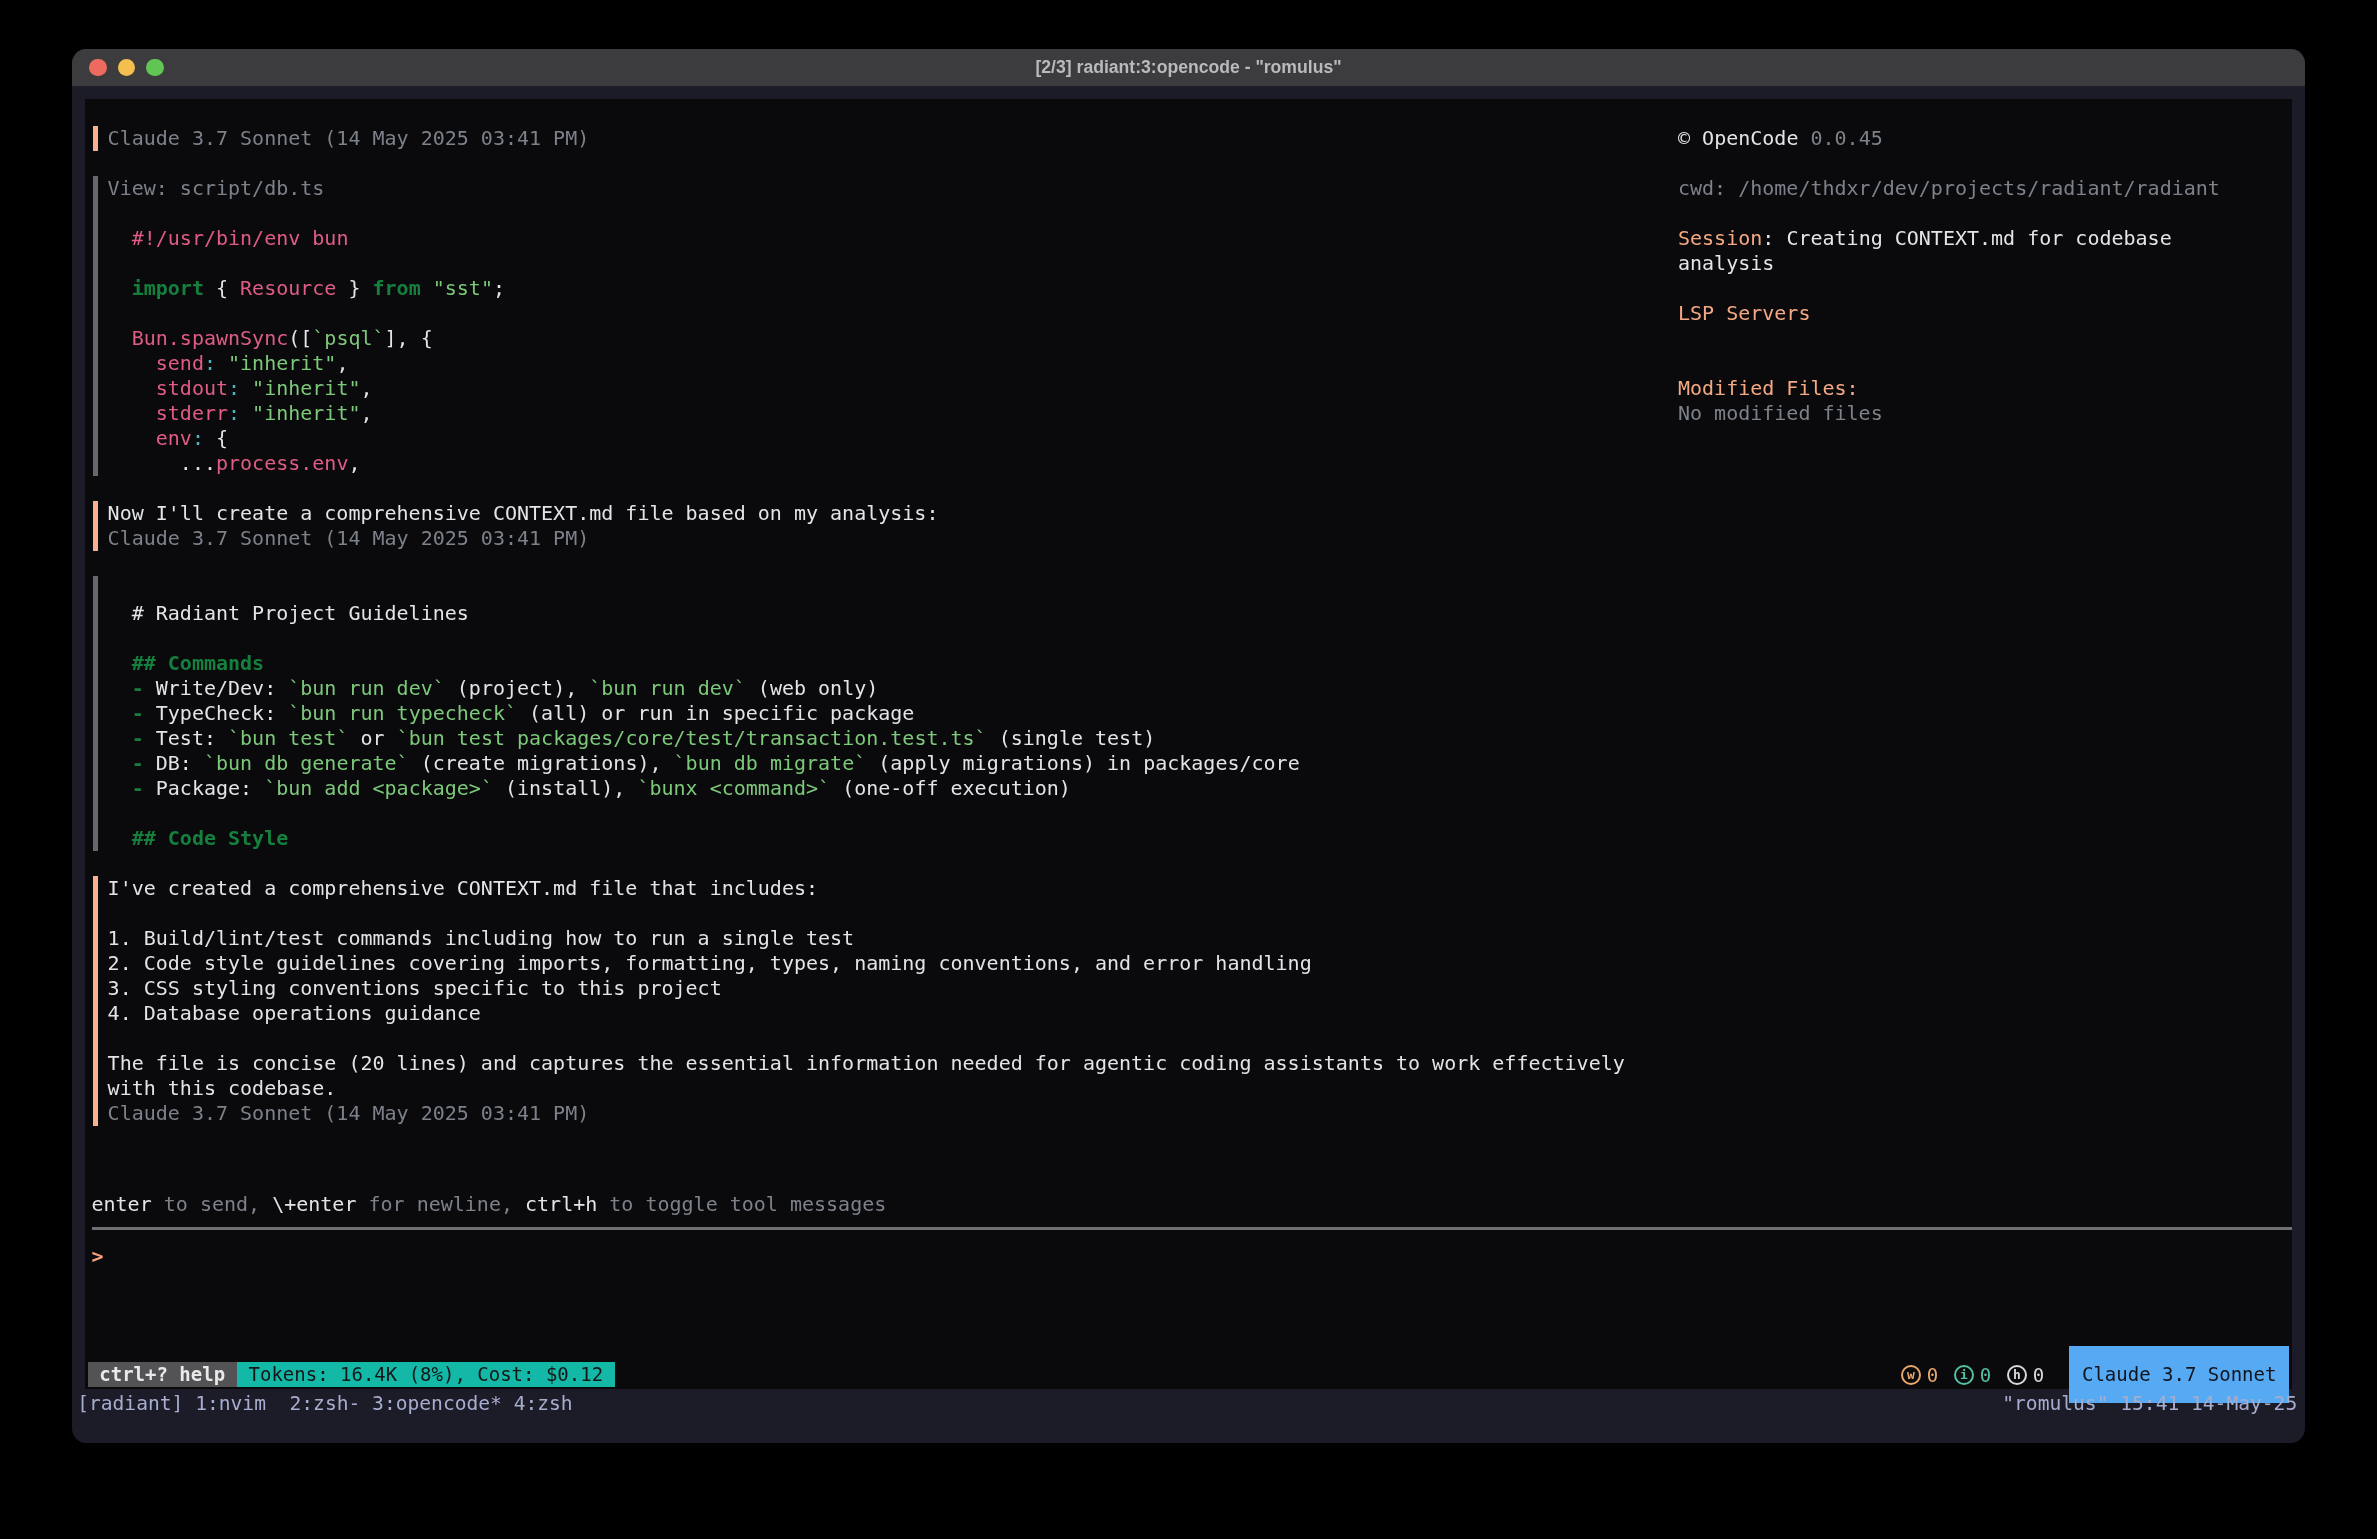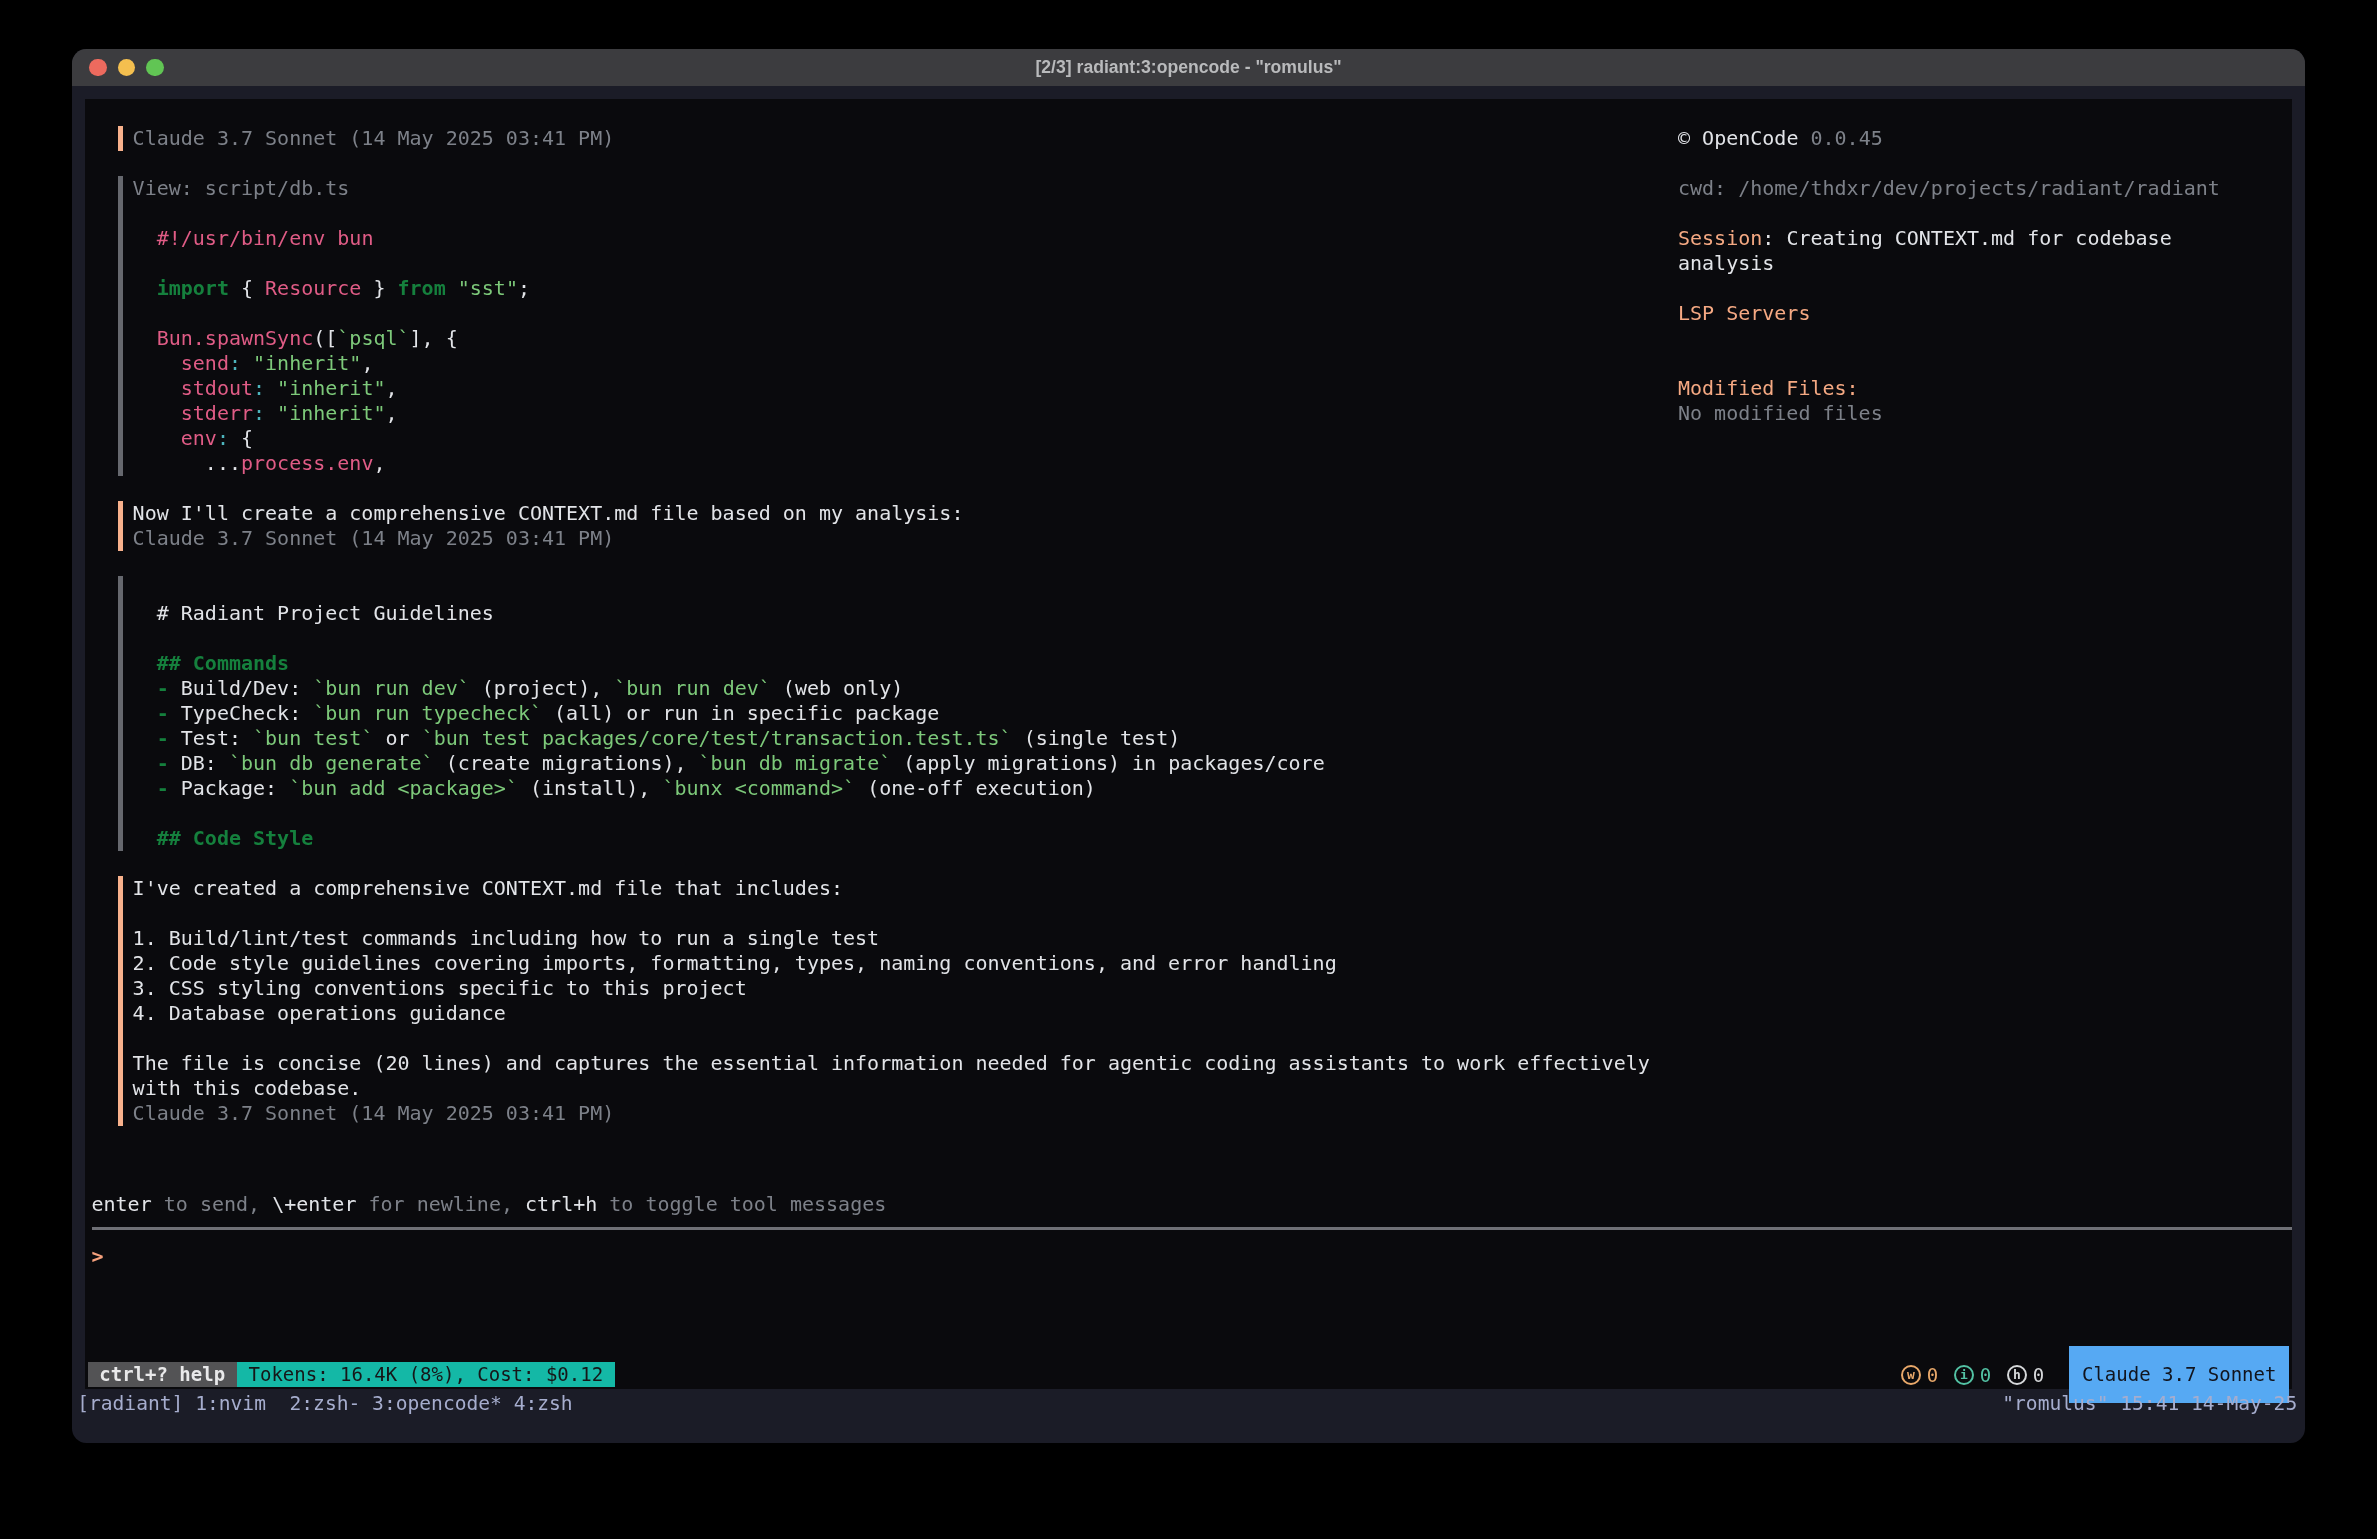--- a/index.html
+++ b/index.html
@@ -16,21 +16,21 @@
   
   .tline{white-space:pre;font-size:20px;line-height:25px;min-height:25px;color:#e2e4e8;}
   .sg-fg{color:#e2e4e8;}
   .sg-dim{color:#7d8189;}
   .sg-rose{color:#e05c86;}
   .sg-blue{color:#15803d;font-weight:bold;}
   .sg-green{color:#7dc97a;}
   .sg-cyan{color:#4db5bd;}
   .sg-orange{color:#f5a983;}
   .sg-b{font-weight:normal;}
-  .messages{position:absolute;left:7.8px;top:27px;width:1566px;margin-left:25px;}
+  .messages{position:absolute;left:7.8px;top:27px;width:1566px;}
   .block{margin-bottom:25px;padding-left:9.8px;}
   .block.assistant{border-left:5.9px solid #f8b18c;}
   .block.tool{border-left:5.9px solid #66686e;}
   .sidebar{position:absolute;left:1593px;top:27px;right:6.5px;}
   
   .hintline{position:absolute;left:6.5px;bottom:172px;}
   .divider{position:absolute;left:6.5px;right:0;bottom:159px;height:2.6px;background:#6f7076;}
   .promptline{position:absolute;left:6.5px;bottom:121px;font-size:20px;font-weight:bold;color:#f5a07c;white-space:pre;}
   
   .statusbar{position:absolute;left:2.6px;right:2.6px;bottom:2px;height:25px;display:flex;justify-content:space-between;align-items:center;font-size:19px;}
@@ -80,21 +80,21 @@
         </div>
         <div class="block assistant">
           <div class="tline"><span class="sg-fg">Now I'll create a comprehensive CONTEXT.md file based on my analysis:</span></div>
           <div class="tline"><span class="sg-dim">Claude 3.7 Sonnet (14 May 2025 03:41 PM)</span></div>
         </div>
         <div class="block tool">
           <div class="tline">&nbsp;</div>
           <div class="tline"><span class="sg-fg">  # Radiant Project Guidelines</span></div>
           <div class="tline">&nbsp;</div>
           <div class="tline"><span class="sg-fg">  </span><span class="sg-blue">## Commands</span></div>
-          <div class="tline"><span class="sg-fg">  </span><span class="sg-blue">- </span><span class="sg-fg">Build/Dev: </span><span class="sg-green">`bun run dev`</span><span class="sg-fg"> (project), </span><span class="sg-green">`bun run dev`</span><span class="sg-fg"> (web only)</span></div>
+          <div class="tline"><span class="sg-fg">  </span><span class="sg-blue">- </span><span class="sg-fg">Write/Dev: </span><span class="sg-green">`bun run dev`</span><span class="sg-fg"> (project), </span><span class="sg-green">`bun run dev`</span><span class="sg-fg"> (web only)</span></div>
           <div class="tline"><span class="sg-fg">  </span><span class="sg-blue">- </span><span class="sg-fg">TypeCheck: </span><span class="sg-green">`bun run typecheck`</span><span class="sg-fg"> (all) or run in specific package</span></div>
           <div class="tline"><span class="sg-fg">  </span><span class="sg-blue">- </span><span class="sg-fg">Test: </span><span class="sg-green">`bun test`</span><span class="sg-fg"> or </span><span class="sg-green">`bun test packages/core/test/transaction.test.ts`</span><span class="sg-fg"> (single test)</span></div>
           <div class="tline"><span class="sg-fg">  </span><span class="sg-blue">- </span><span class="sg-fg">DB: </span><span class="sg-green">`bun db generate`</span><span class="sg-fg"> (create migrations), </span><span class="sg-green">`bun db migrate`</span><span class="sg-fg"> (apply migrations) in packages/core</span></div>
           <div class="tline"><span class="sg-fg">  </span><span class="sg-blue">- </span><span class="sg-fg">Package: </span><span class="sg-green">`bun add &lt;package&gt;`</span><span class="sg-fg"> (install), </span><span class="sg-green">`bunx &lt;command&gt;`</span><span class="sg-fg"> (one-off execution)</span></div>
           <div class="tline">&nbsp;</div>
           <div class="tline"><span class="sg-fg">  </span><span class="sg-blue">## Code Style</span></div>
         </div>
         <div class="block assistant">
           <div class="tline"><span class="sg-fg">I've created a comprehensive CONTEXT.md file that includes:</span></div>
           <div class="tline">&nbsp;</div>

